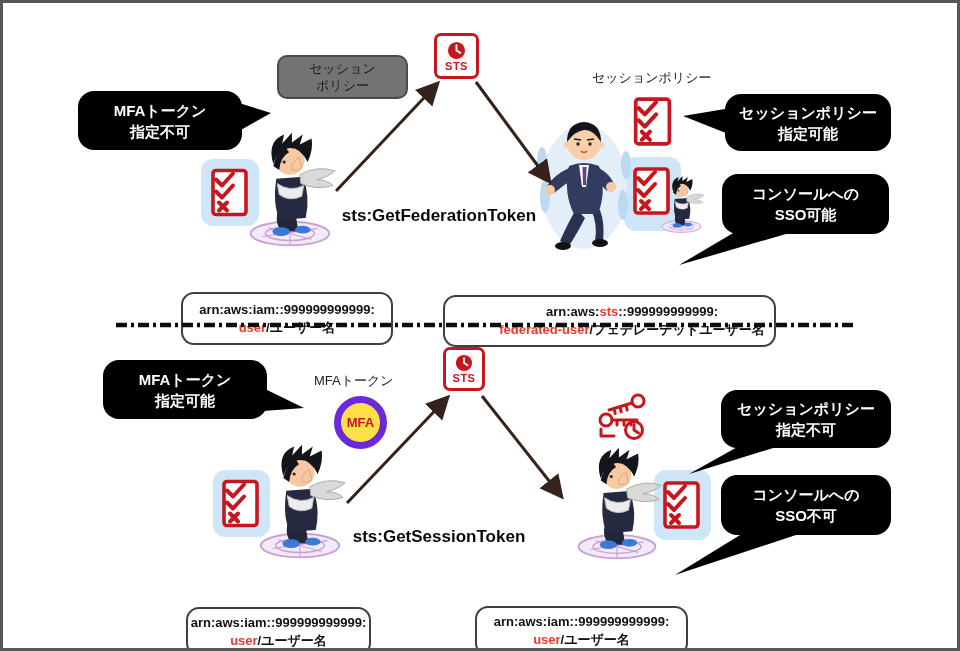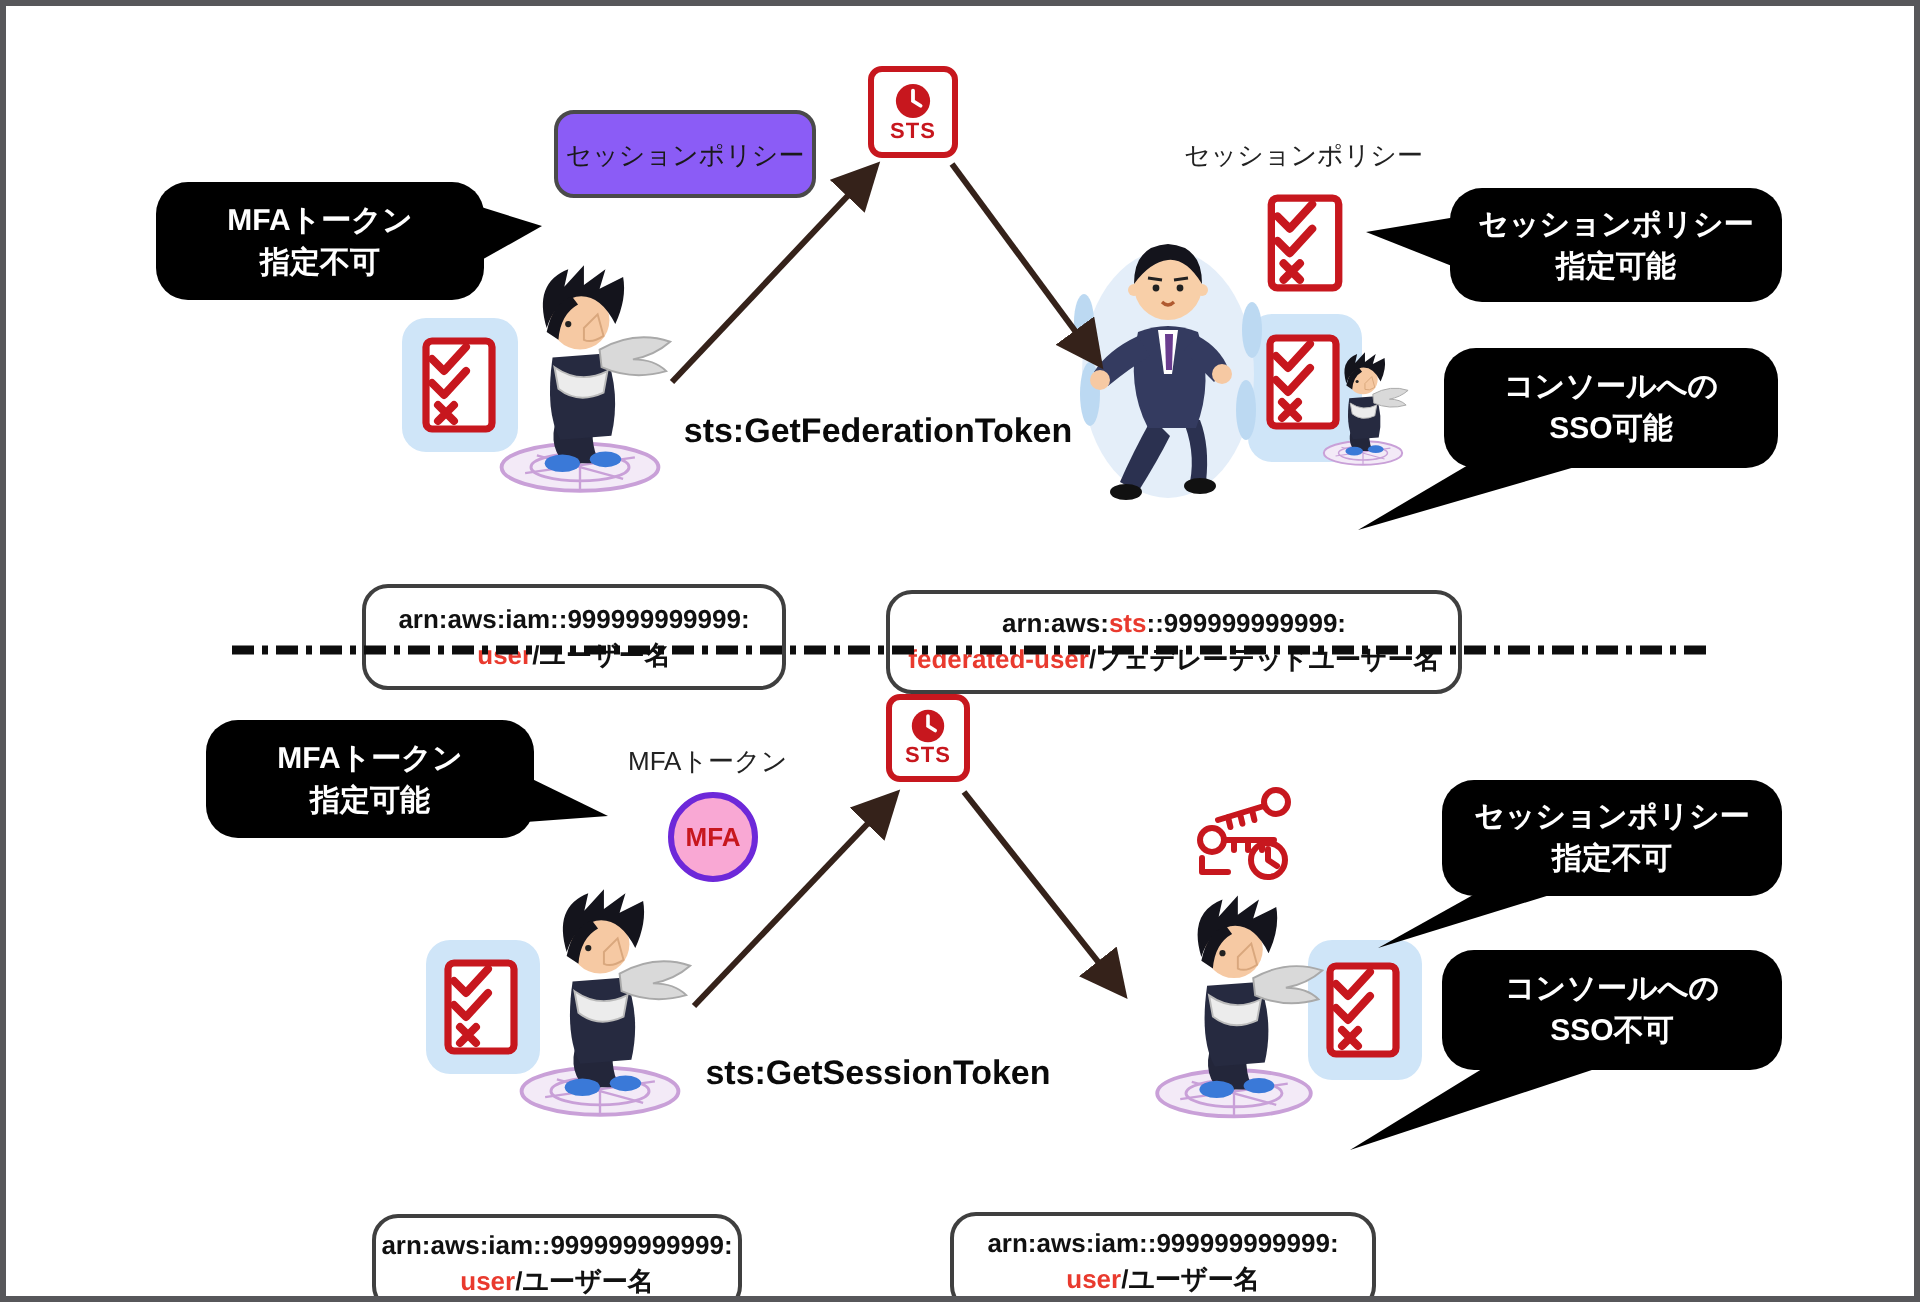--- a/index.html
+++ b/index.html
@@ -9,37 +9,37 @@
     font-family:"Liberation Sans","DejaVu Sans",sans-serif;color:#111;
   }
   
   .callout{
     position:absolute;background:#000;color:#fff;border-radius:16px;
     display:flex;flex-direction:column;align-items:center;justify-content:center;
     font-weight:bold;font-size:15px;line-height:21px;text-align:center;z-index:6;
   }
   
   .wbox{
-    position:absolute;background:#8b5cf6;border:2px solid #4a4a4a;border-radius:10px;
-    display:flex;align-items:center;justify-content:center;
+    position:absolute;background:#737373;border:2px solid #4a4a4a;border-radius:10px;
+    display:flex;flex-direction:column;align-items:center;justify-content:center;
     font-size:13px;line-height:17px;text-align:center;z-index:2;color:#1a1a1a;
   }
   .arnbox{
     position:absolute;background:#fff;border:2.5px solid #3f3f3f;border-radius:13px;
     display:flex;flex-direction:column;align-items:center;justify-content:center;
     font-size:13px;line-height:18px;font-weight:bold;text-align:center;z-index:2;color:#111;margin-top:36px;
   }
   .red{color:#e93a2e;}
   .sts-icon{
     position:absolute;background:#fff;border:3px solid #c7171e;border-radius:7px;
     display:flex;flex-direction:column;align-items:center;justify-content:center;gap:1px;z-index:2;
   }
   .sts-text{color:#c7171e;font-weight:bold;font-size:11px;letter-spacing:.5px;line-height:11px;}
   .mfa-circle{
-    position:absolute;background:#f9a8d4;border:3px solid #6d28d9;border-radius:50%;
+    position:absolute;background:#fde047;border:7px solid #6d28d9;border-radius:50%;
     display:flex;align-items:center;justify-content:center;color:#c7171e;
     font-weight:bold;font-size:13px;z-index:2;
   }
   .plain-label{position:absolute;font-size:13px;color:#222;z-index:2;white-space:nowrap;}
   .api-label{position:absolute;font-weight:bold;font-size:17px;color:#0a0a0a;text-align:center;z-index:2;white-space:nowrap;}
   .bluebox{position:absolute;background:#cfe5f8;border-radius:12px;z-index:1;}
   .icon-svg{position:absolute;z-index:2;}
   .char-svg{position:absolute;z-index:3;}
   .overlay{position:absolute;left:0;top:0;width:960px;height:651px;z-index:5;pointer-events:none;}
   .hiddendefs{position:absolute;width:0;height:0;overflow:hidden;}
@@ -166,21 +166,21 @@
   </div>
   <div class="callout" style="left:719px;top:171px;width:167px;height:60px;">
     <span>コンソールへの</span>
     <span>SSO可能</span>
   </div>
 
   <div class="arnbox" style="left:178px;top:253px;width:208px;height:49px;">
     <span>arn:aws:iam::999999999999:</span>
     <span><span class="red">user</span><span>/ユーザー名</span></span>
   </div>
-  <div class="arnbox" style="left:440px;top:256px;width:284px;height:48px;">
+  <div class="arnbox" style="left:440px;top:256px;width:284px;height:48px;padding-left:45px;">
     <span><span>arn:aws:</span><span class="red">sts</span><span>::999999999999:</span></span>
     <span><span class="red">federated-user</span><span>/フェデレーテッドユーザー名</span></span>
   </div>
 
   <div class="callout" style="left:100px;top:357px;width:164px;height:59px;">
     <span>MFAトークン</span>
     <span>指定可能</span>
   </div>
 
   <div class="plain-label" style="left:311px;top:369px;">MFAトークン</div>

